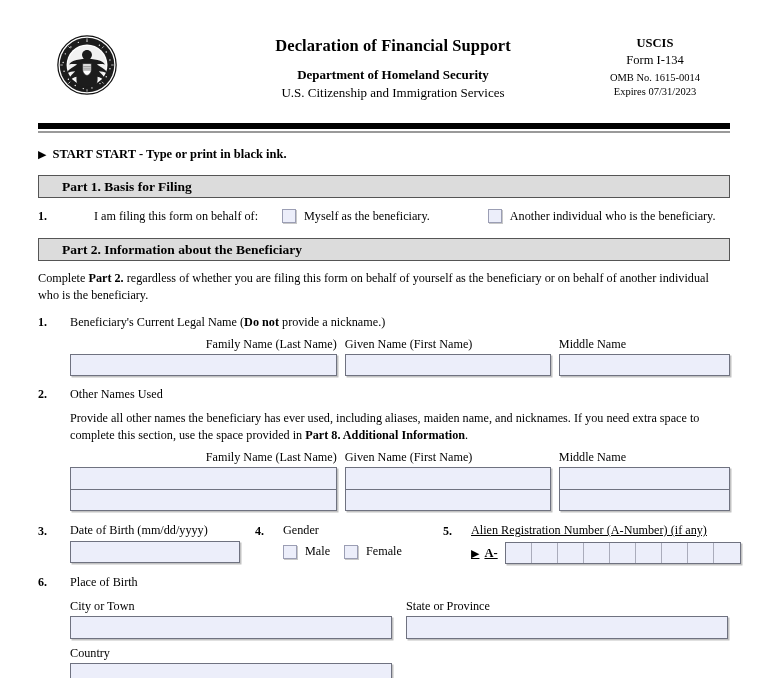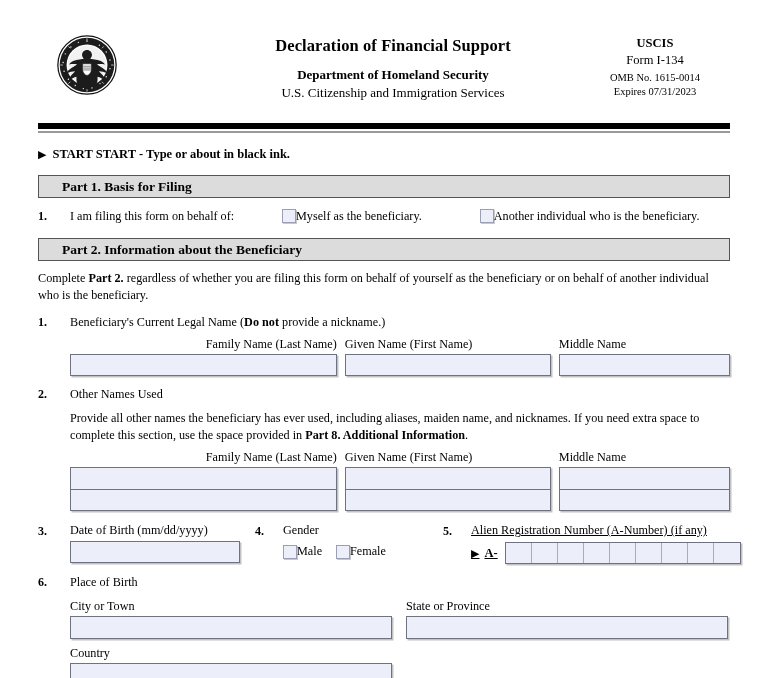--- a/index.html
+++ b/index.html
@@ -164,25 +164,26 @@
 
   
   .cb-row {
     display: flex;
     align-items: center;
   }
   .cb-lead {
     font-size: 12.2px;
     width: 212px;
     flex: 0 0 212px;
+    text-align: center;
   }
   .cb-opt {
     display: flex;
     align-items: center;
-    gap: 0;
+    gap: 8px;
     font-size: 12.2px;
   }
   .cb-opt.gap2 { margin-left: 58px; }
   .checkbox {
     width: 12px;
     height: 12px;
     background: #eceefa;
     border: 1px solid #9b9eb4;
     box-shadow: 1px 1px 0 #c8c8c8;
     flex: 0 0 12px;
@@ -373,21 +374,21 @@
     </div>
   </div>
 
   <div class="rule-wrap">
     <div class="rule-thick"></div>
     <div class="rule-thin"></div>
   </div>
 
   <div class="start-here">
     <span class="tri">▶</span>
-    <span><b>START START</b><span> - Type or about in black ink.</span></span>
+    <span><b>START START</b><span> - Type or print in black ink.</span></span>
   </div>
 
   <div class="part-bar">Part 1.  Basis for Filing</div>
 
   <div class="item">
     <div class="item-num">1.</div>
     <div class="item-body">
       <div class="cb-row">
         <div class="cb-lead">I am filing this form on behalf of:</div>
         <div class="cb-opt">

